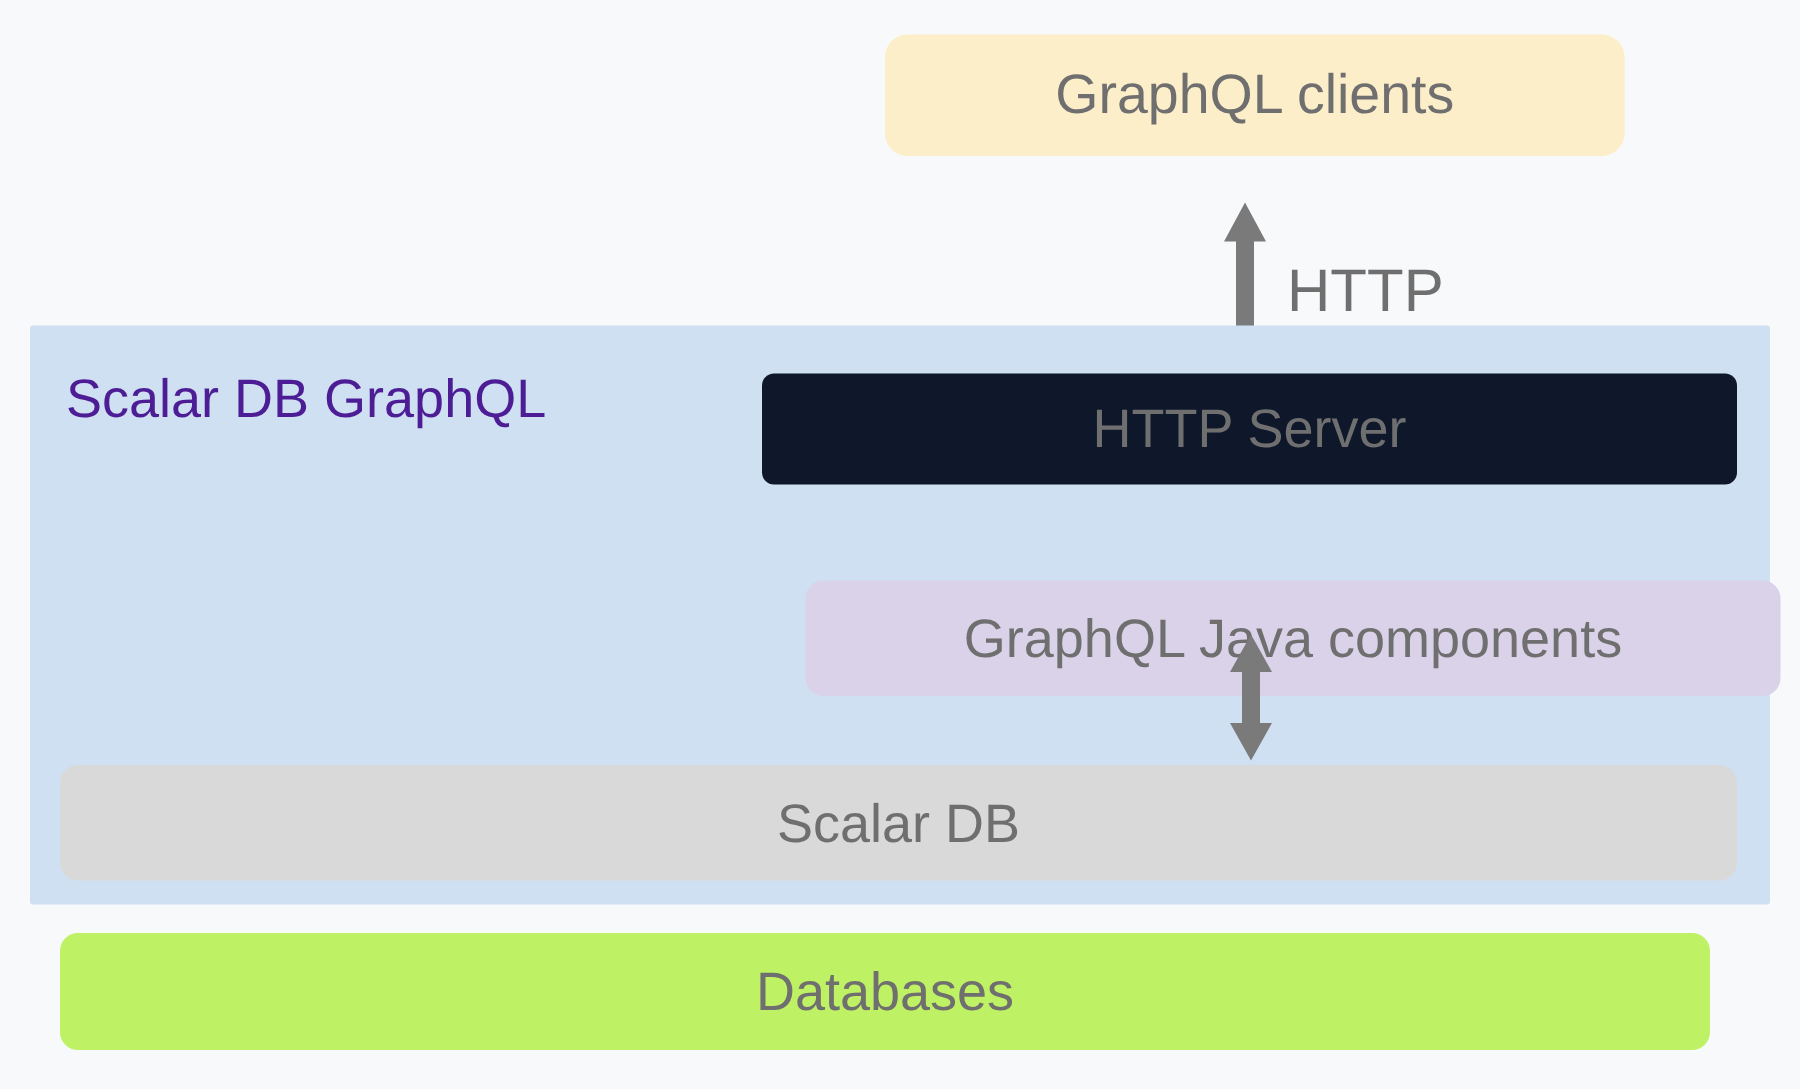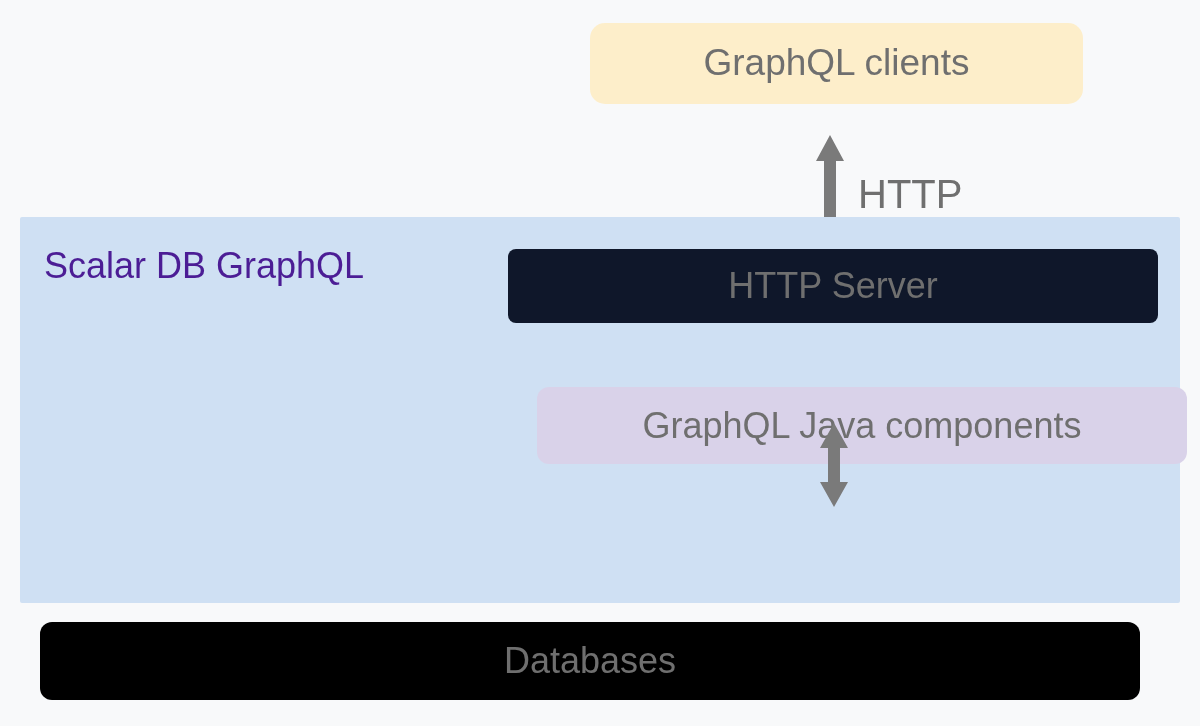--- a/index.html
+++ b/index.html
@@ -89,21 +89,21 @@
     background: #d9d9d9;
     border-radius: 12px;
     font-size: 36px;
   }
 
   .databases {
     left: 40px;
     top: 622px;
     width: 1100px;
     height: 78px;
-    background: #000000;
+    background: #bef264;
     border-radius: 12px;
     font-size: 36px;
   }
 
   
   .arrow {
     position: absolute;
   }
   .arrow svg { display: block; }
 
@@ -145,18 +145,21 @@
   <div class="node java-components">
     <span>GraphQL Java components</span>
   </div>
 
   <div class="arrow arrow-java">
     <svg width="40" height="86" viewBox="0 0 40 86">
       <path d="M20 1 L34 26 L26 26 L26 60 L34 60 L20 85 L6 60 L14 60 L14 26 L6 26 Z" fill="#7a7a7a"></path>
     </svg>
   </div>
 
+  <div class="node scalar-db">
+    <span>Scalar DB</span>
+  </div>
 
   <div class="node databases">
     <span>Databases</span>
   </div>
 
 </div>
 
 </body></html>

